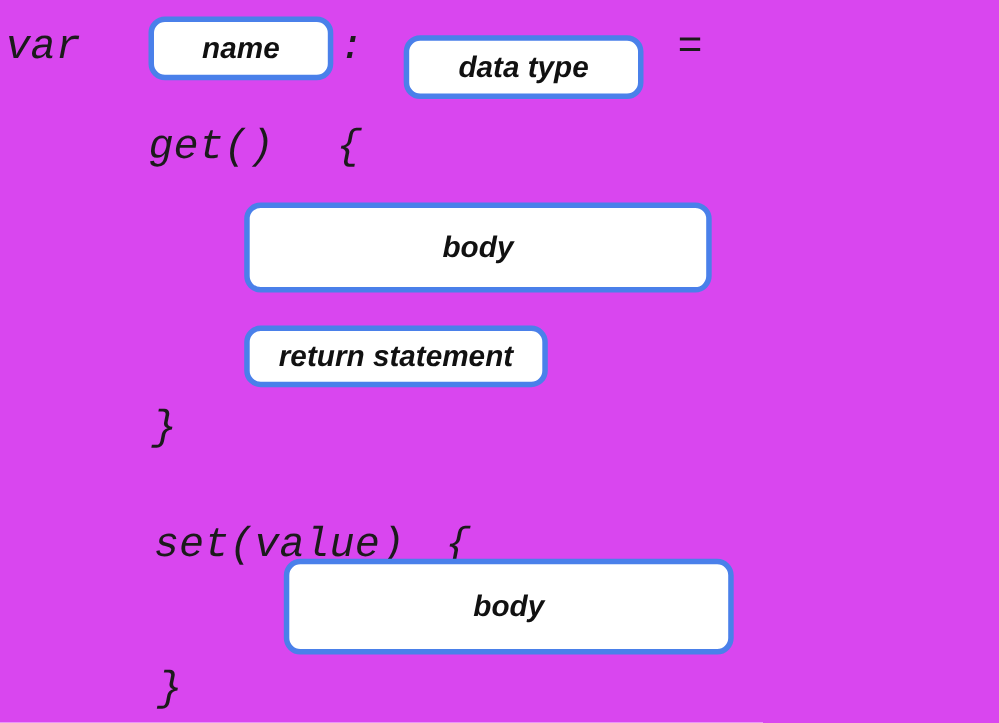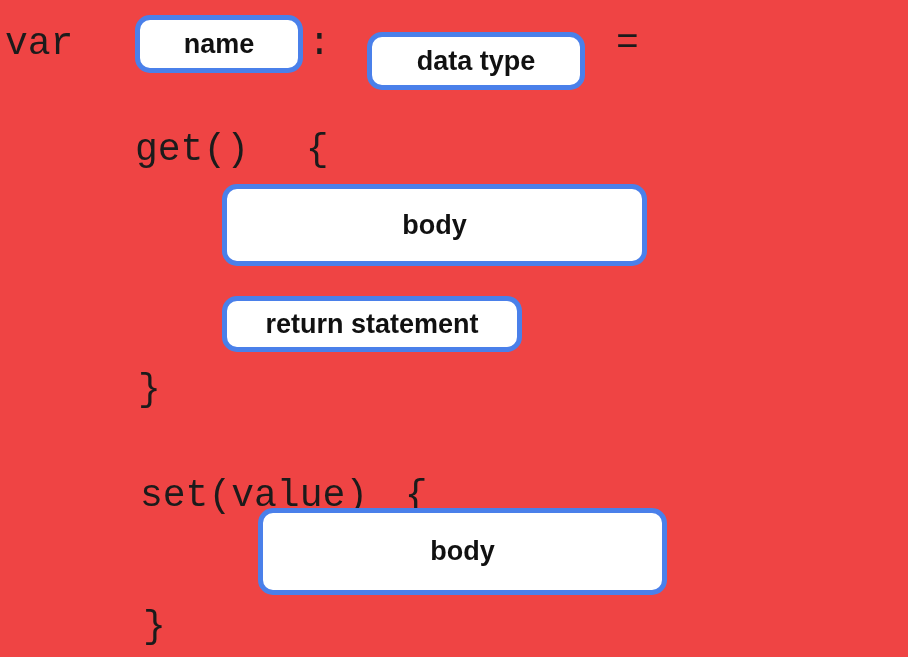--- a/index.html
+++ b/index.html
@@ -4,23 +4,24 @@
 <style>
   html, body {
     margin: 0;
     padding: 0;
     background: #ffffff;
   }
   .page {
     position: relative;
     width: 908px;
     height: 657px;
-    background: #ef4444;
+    background: #d946ef;
     overflow: hidden;
     font-family: "Liberation Sans", sans-serif;
+    font-style: italic;
   }
   .code {
     position: absolute;
     height: 58px;
     line-height: 58px;
     font-family: "Liberation Mono", "DejaVu Sans Mono", monospace;
     font-size: 38px;
     font-weight: 400;
     color: #1b1b1b;
     white-space: pre;
@@ -43,23 +44,23 @@
     white-space: nowrap;
   }
   
   .kw-var        { left: 5px;   top: 15px; }
   .box-name      { left: 135px; top: 15px; width: 168px; height: 58px; }
   .sep-colon     { left: 308px; top: 15px; }
   .box-datatype  { left: 367px; top: 15px; width: 218px; height: 58px; margin-top: 17px; }
   .sep-equals    { left: 616px; top: 15px; }
   .box-initval   { left: 682px; top: 15px; width: 220px; height: 58px; }
   
-  .code-get      { left: 135px; top: 121px; word-spacing: 34px; }
+  .code-get      { left: 135px; top: 106px; word-spacing: 34px; }
   .box-get-body  { left: 222px; top: 184px; width: 425px; height: 82px; }
-  .box-return    { left: 222px; top: 296px; width: 300px; height: 56px; }
+  .box-return    { left: 222px; top: 296px; width: 276px; height: 56px; }
   .brace-get     { left: 138px; top: 361px; }
   
   .code-set      { left: 140px; top: 467px; word-spacing: 14px; }
   .box-set-body  { left: 258px; top: 508px; width: 409px; height: 87px; }
   .brace-set     { left: 143px; top: 598px; }
 </style>
 </head>
 <body>
 
 <div class="page">

